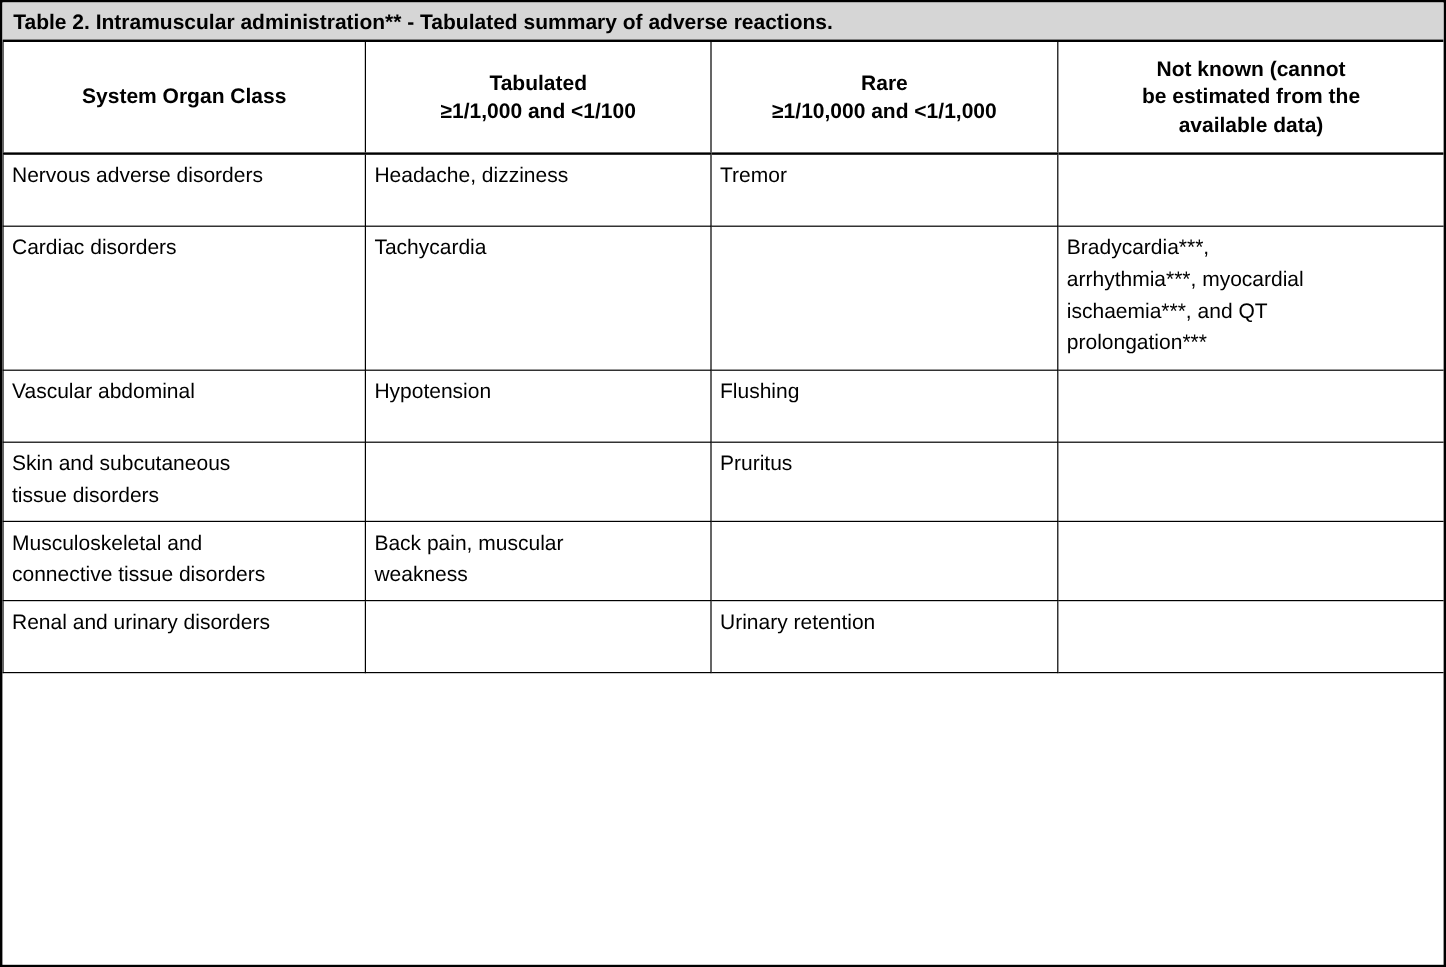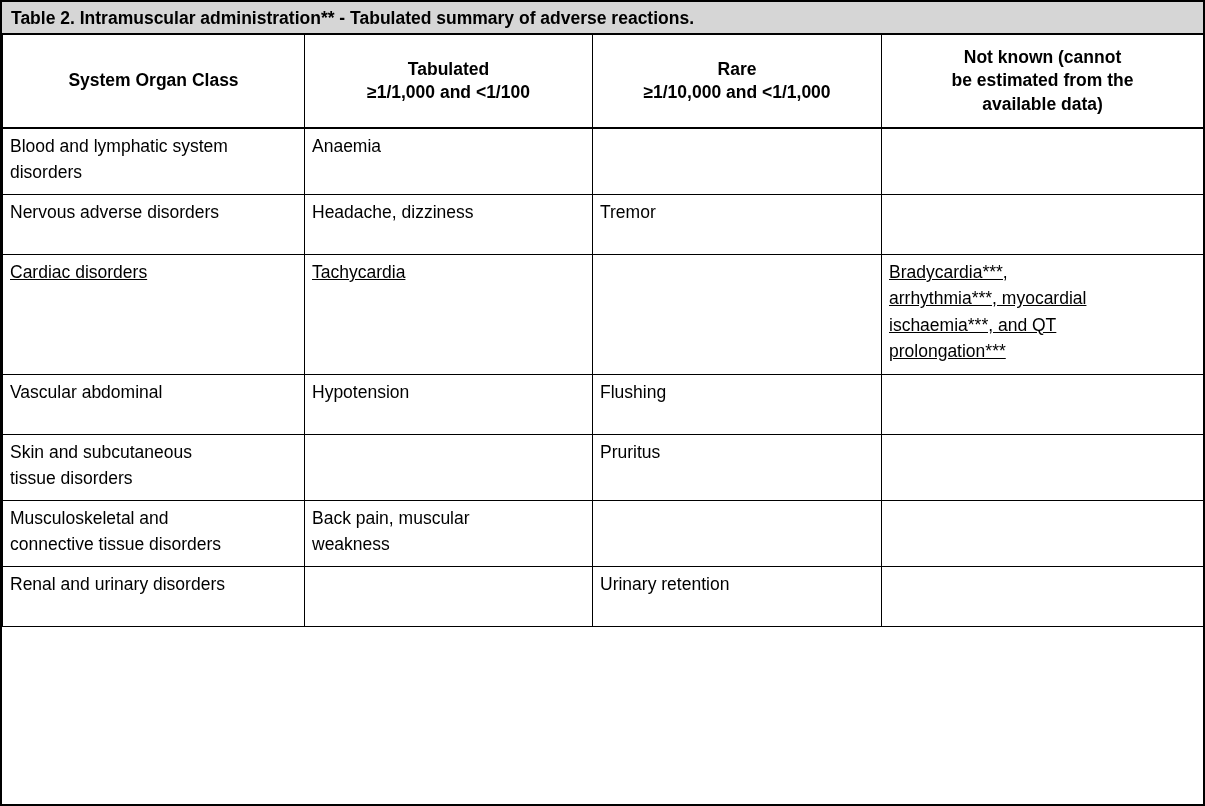--- a/index.html
+++ b/index.html
@@ -79,21 +79,21 @@
     font-weight: normal;
     line-height: 1.5;
     padding: 4px 7px 5px 7px;
     text-align: left;
     vertical-align: top;
   }
   .tbl tbody tr td { border-top: 1px solid #000000; }
 
   .row-h1 td { height: 56px; }
   .row-h2 td { height: 50px; }
-  .row-tall td { height: 110px; text-decoration: underline; }
+  .row-tall td { height: 110px; }
 
   .empty { }
 </style>
 </head>
 <body>
 
 <div class="table-wrap">
 
   <div class="table-title">Table 2. Intramuscular administration** - Tabulated summary of adverse reactions.</div>
 
@@ -121,35 +121,20 @@
         <th>
           <span class="hline">Not known (cannot</span>
           <span class="hline">be estimated from the</span>
           <span class="hline">available data)</span>
         </th>
       </tr>
     </thead>
 
     <tbody>
 
-      <tr class="row-h1">
-        <td>
-          <div>Blood and lymphatic system</div>
-          <div>disorders</div>
-        </td>
-        <td>
-          <div>Anaemia</div>
-        </td>
-        <td class="empty">
-          <div></div>
-        </td>
-        <td class="empty">
-          <div></div>
-        </td>
-      </tr>
 
 
       <tr class="row-h2">
         <td>
           <div>Nervous adverse disorders</div>
         </td>
         <td>
           <div>Headache, dizziness</div>
         </td>
         <td>

